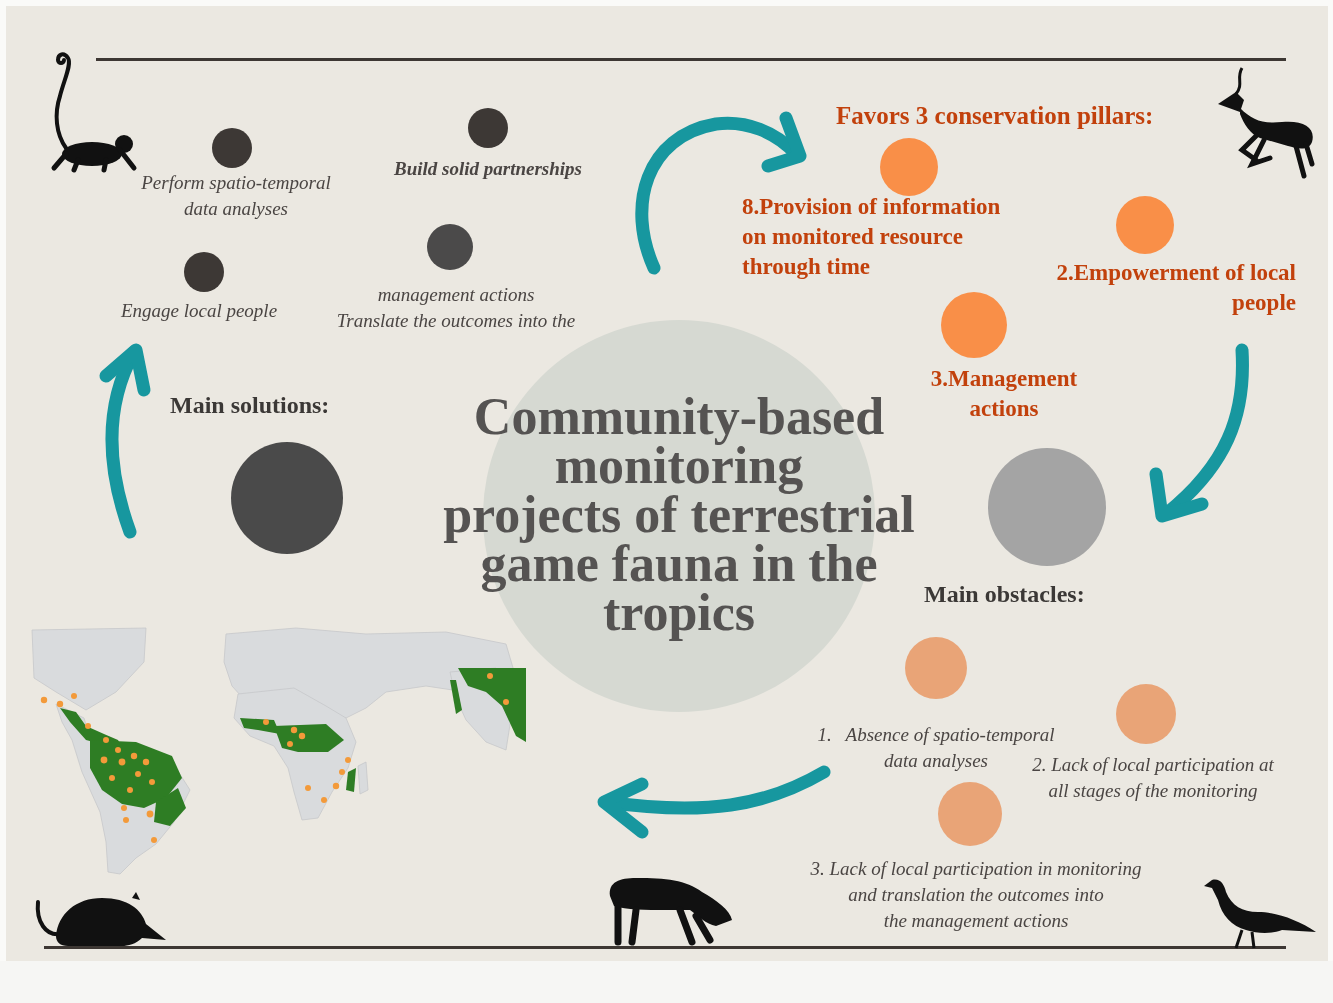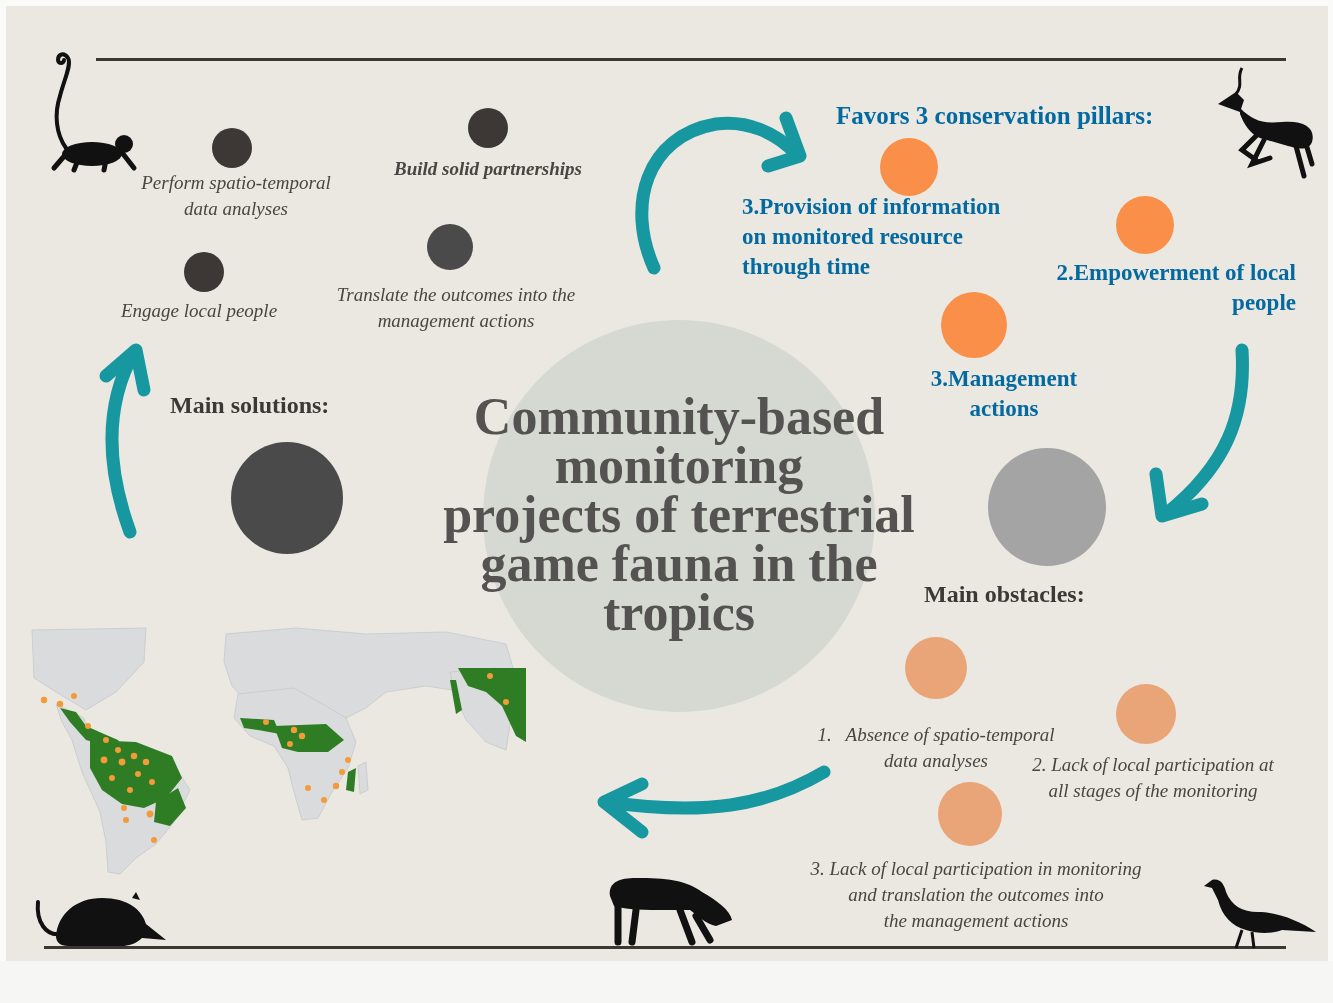--- a/index.html
+++ b/index.html
@@ -2,21 +2,21 @@
 <html><head>
 <meta charset="utf-8">
 <style>
   html,body{margin:0;padding:0;background:#fafaf8;}
   body{width:1333px;height:1003px;position:relative;overflow:hidden;font-family:"Liberation Serif","DejaVu Serif",serif;}
   .canvas{position:absolute;left:6px;top:6px;width:1322px;height:955px;background:#ebe8e1;}
   .abs{position:absolute;}
   .rule{position:absolute;height:3px;background:#3d3733;}
   .dot{position:absolute;border-radius:50%;}
   .ital{font-style:italic;color:#4a4543;font-size:19px;line-height:26px;text-align:center;white-space:nowrap;}
-  .pillar{font-size:23px;line-height:30px;font-weight:bold;color:#0369a1;white-space:nowrap;}
+  .pillar{font-size:23px;line-height:30px;font-weight:bold;color:#c2410c;white-space:nowrap;}
   .head{font-size:24px;font-weight:bold;color:#3b3836;white-space:nowrap;}
   .center-circle{position:absolute;left:477px;top:314px;width:392px;height:392px;border-radius:50%;background:#d6d9d2;}
   .title{position:absolute;left:430px;top:386px;width:486px;text-align:center;font-size:52px;line-height:49px;font-weight:bold;color:#555352;}
   svg{position:absolute;overflow:visible;}
   .footer{position:absolute;left:0;top:961px;width:1333px;height:42px;background:#f6f6f4;}
 </style>
 </head>
 <body>
 
 <div class="canvas">
@@ -44,32 +44,32 @@
     <div>Build solid partnerships</div>
   </div>
 
   <div class="dot" style="left:178px;top:246px;width:40px;height:40px;background:#3d3835;"></div>
   <div class="abs ital" style="left:100px;top:292px;width:186px;">
     <div>Engage local people</div>
   </div>
 
   <div class="dot" style="left:421px;top:218px;width:46px;height:46px;background:#4b4a4a;"></div>
   <div class="abs ital" style="left:310px;top:276px;width:280px;">
+    <div>management actions</div>
     <div>Translate the outcomes into the</div>
-    <div>management actions</div>
   </div>
 
   <div class="abs head" style="left:164px;top:386px;">Main solutions:</div>
   <div class="dot" style="left:225px;top:436px;width:112px;height:112px;background:#4a4a4a;"></div>
 
   <div class="abs pillar" style="left:830px;top:95px;font-size:25px;">Favors 3 conservation pillars:</div>
 
   <div class="dot" style="left:874px;top:132px;width:58px;height:58px;background:#f98f48;"></div>
   <div class="abs pillar" style="left:736px;top:186px;">
-    <div>3.Provision of information</div>
+    <div>8.Provision of information</div>
     <div>on monitored resource</div>
     <div>through time</div>
   </div>
 
   <div class="dot" style="left:1110px;top:190px;width:58px;height:58px;background:#f98f48;"></div>
   <div class="abs pillar" style="left:990px;top:252px;width:300px;text-align:right;">
     <div>2.Empowerment of local</div>
     <div>people</div>
   </div>
 

